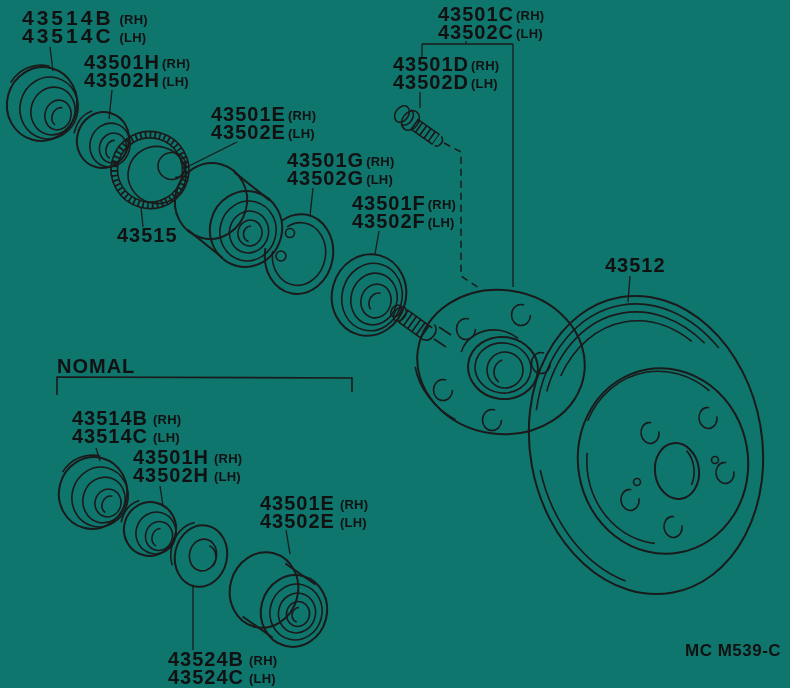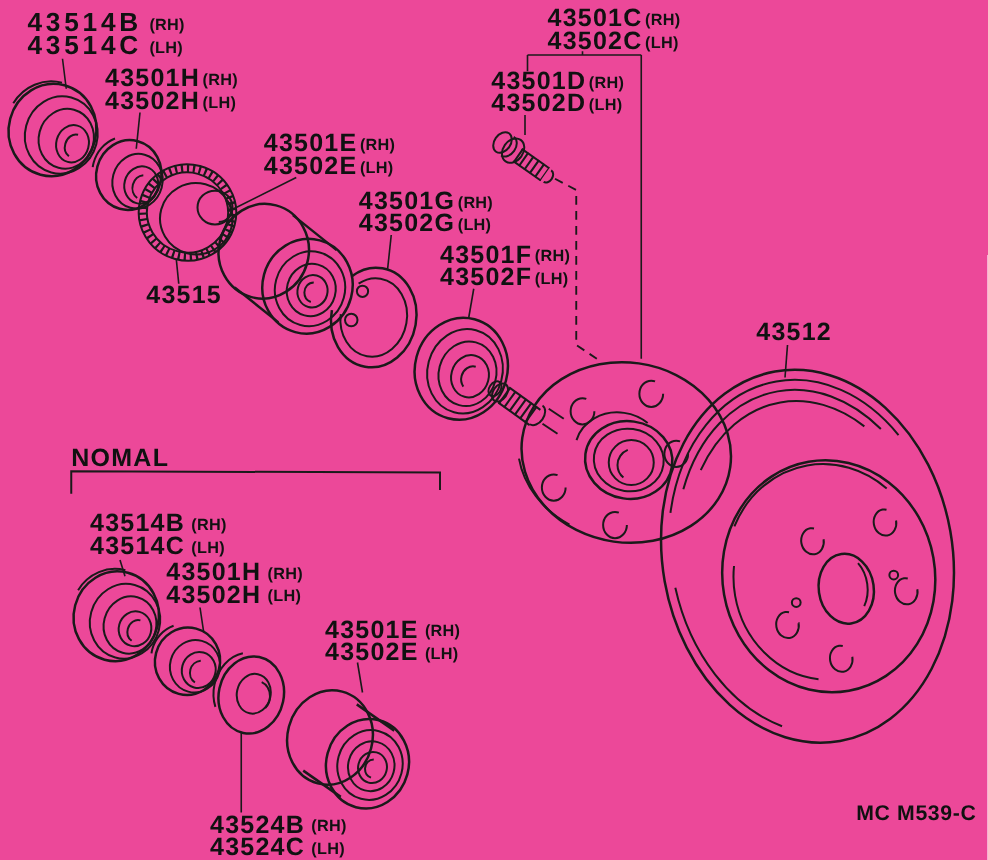--- a/index.html
+++ b/index.html
@@ -1,16 +1,16 @@
 <!DOCTYPE html>
 <html><head>
 <meta charset="utf-8">
 <style>
   html,body{margin:0;padding:0;background:#ffffff;}
-  .page{width:790px;height:688px;background:#ec4899;position:relative;overflow:hidden;}
+  .page{width:790px;height:688px;background:#0f766e;position:relative;overflow:hidden;}
   svg{display:block;}
   
   .s2 {fill:none;stroke:#1a1a1a;stroke-width:2;}
   .s16{fill:none;stroke:#1a1a1a;stroke-width:1.6;}
   .ldr{fill:none;stroke:#1a1a1a;stroke-width:1.3;}
   .dash{fill:none;stroke:#1a1a1a;stroke-width:1.5;stroke-dasharray:7 5;}
   .teeth{fill:none;stroke:#1a1a1a;stroke-width:6.5;stroke-dasharray:1.8 3;}
   .thr{fill:none;stroke:#1a1a1a;stroke-dasharray:1.7 3.5;}
   
   .pn{font-family:"Liberation Sans",sans-serif;font-weight:bold;font-size:20px;fill:#111;letter-spacing:1px;}

